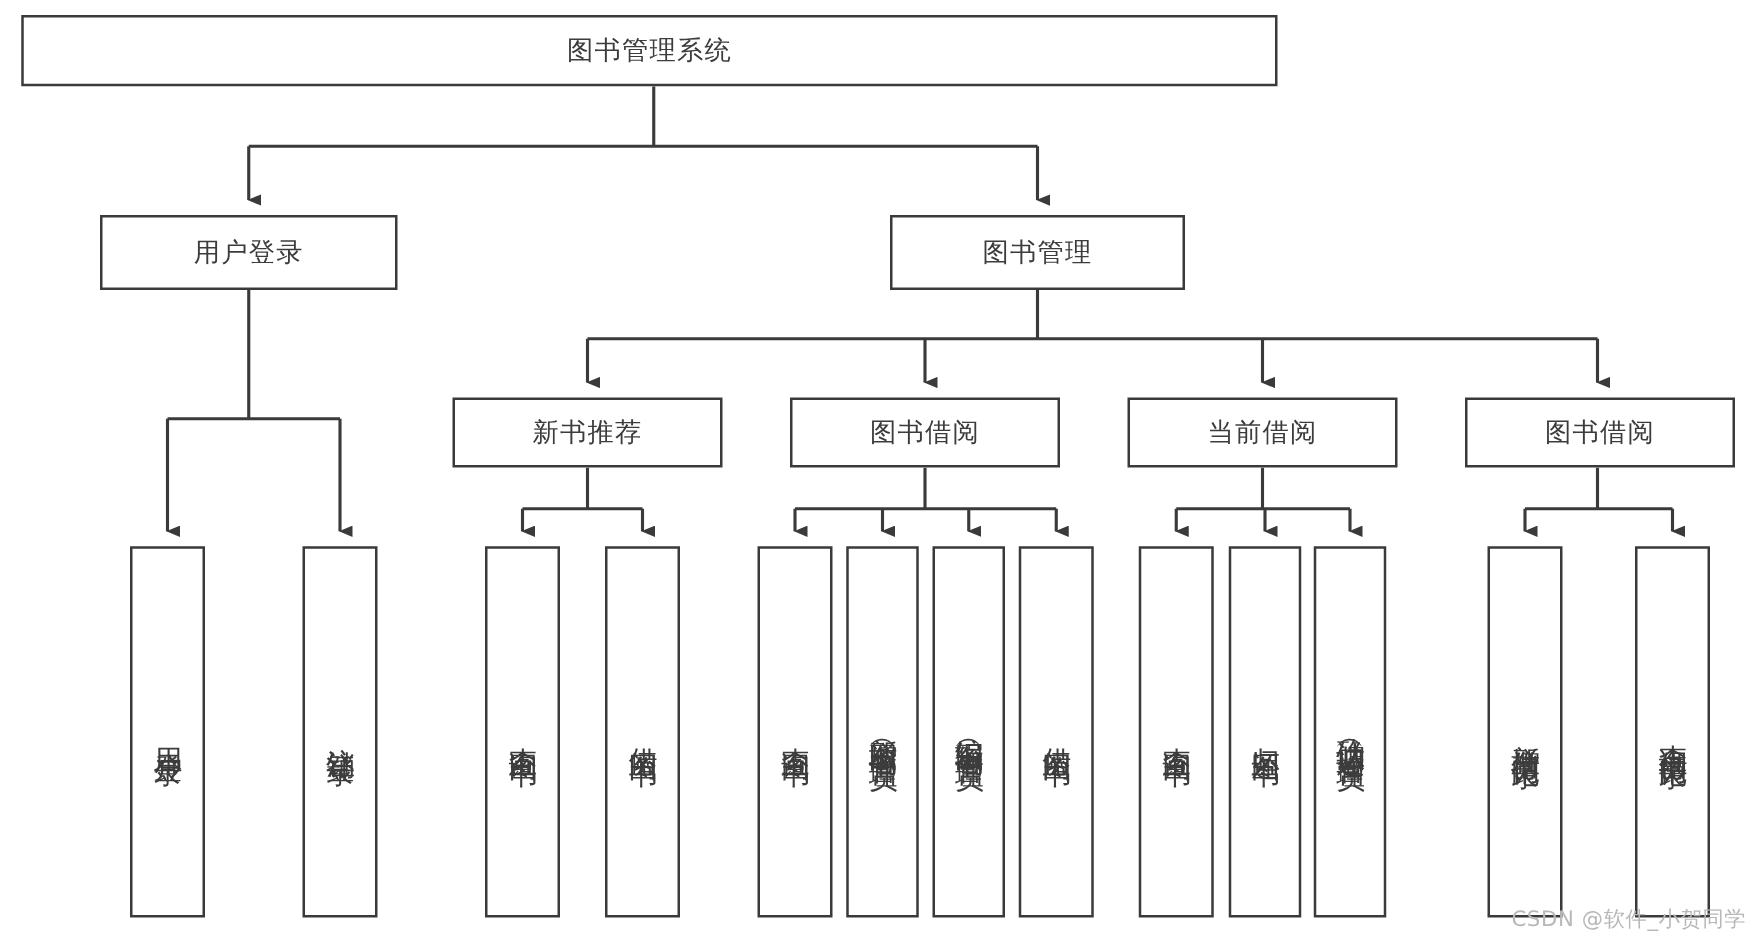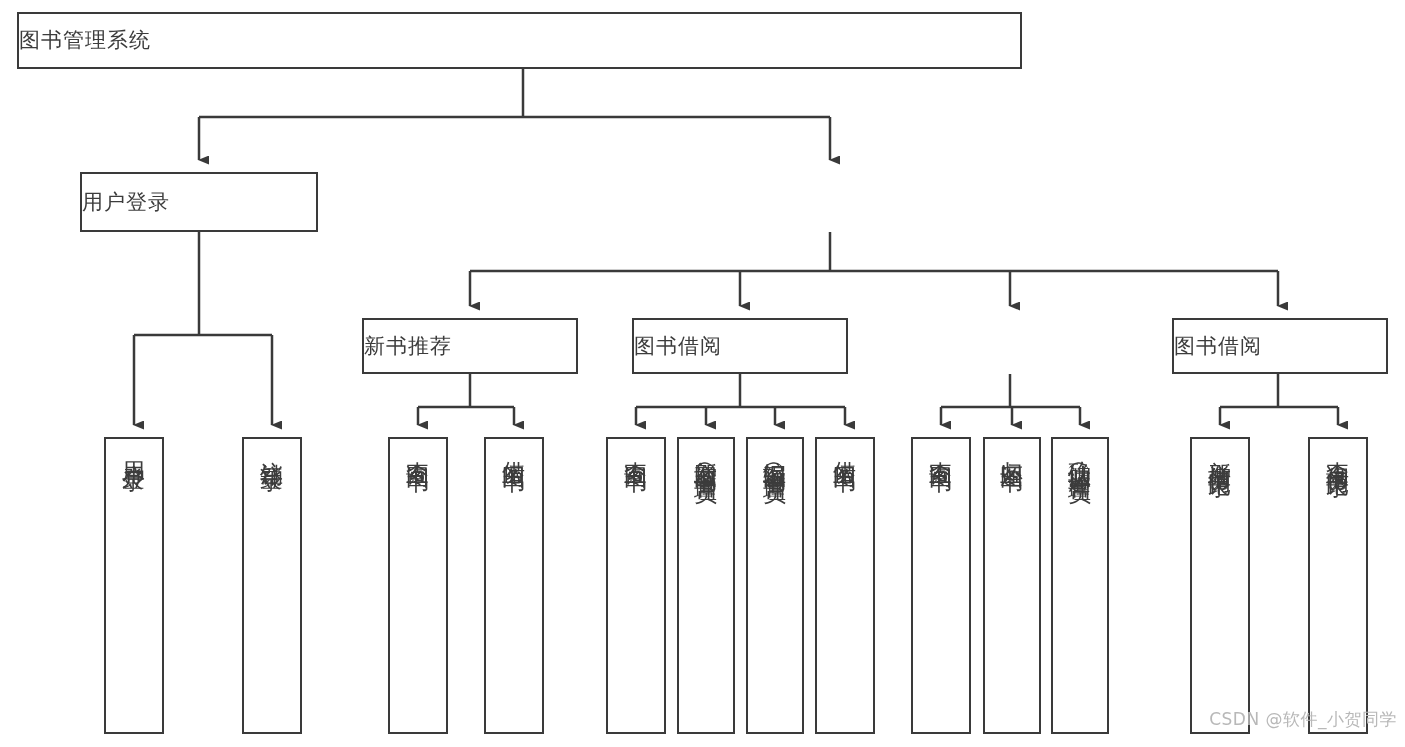--- a/index.html
+++ b/index.html
@@ -25,20 +25,21 @@
     height: 747px;
     pointer-events: none;
   }
   .node-box {
     position: absolute;
     box-sizing: border-box;
     border: 2.5px solid #3a3a3a;
     background: #ffffff;
     display: flex;
     align-items: center;
+    justify-content: center;
     color: #3c3c3c;
   }
   .node-box.horizontal {
     font-size: 21px;
     letter-spacing: 1px;
   }
   .node-box.vertical {
     writing-mode: vertical-rl;
     text-orientation: upright;
     font-size: 23px;
@@ -50,21 +51,21 @@
     white-space: nowrap;
     line-height: 1.05;
   }
   .node-box.vertical .node-label {
     writing-mode: vertical-rl;
     text-orientation: upright;
   }
   #watermark {
     position: absolute;
     right: 8px;
-    bottom: 16px;
+    bottom: 0;
     font-size: 17px;
     color: #b8b8b8;
     letter-spacing: 0.5px;
     white-space: nowrap;
   }
 </style>
 </head>
 <body>
 
 <div id="diagram-root">
@@ -131,27 +132,33 @@
     </g>
   </svg>
 
   <div class="node-box horizontal" style="left: 17px; top: 12px; width: 1005px; height: 57px;">
     <span class="node-label">图书管理系统</span>
   </div>
 
   <div class="node-box horizontal" style="left: 80px; top: 172px; width: 238px; height: 60px;">
     <span class="node-label">用户登录</span>
   </div>
+  <div class="node-box horizontal" style="left: 712px; top: 172px; width: 236px; height: 60px;">
+    <span class="node-label">图书管理</span>
+  </div>
 
   <div class="node-box horizontal" style="left: 632px; top: 318px; width: 216px; height: 56px;">
     <span class="node-label">图书借阅</span>
   </div>
   <div class="node-box horizontal" style="left: 362px; top: 318px; width: 216px; height: 56px;">
     <span class="node-label">新书推荐</span>
   </div>
+  <div class="node-box horizontal" style="left: 902px; top: 318px; width: 216px; height: 56px;">
+    <span class="node-label">当前借阅</span>
+  </div>
   <div class="node-box horizontal" style="left: 1172px; top: 318px; width: 216px; height: 56px;">
     <span class="node-label">图书借阅</span>
   </div>
 
   <div class="node-box vertical" style="left: 104px; top: 437px; width: 60px; height: 297px;">
     <span class="node-label">用户登录</span>
   </div>
   <div class="node-box vertical" style="left: 242px; top: 437px; width: 60px; height: 297px;">
     <span class="node-label">注销登录</span>
   </div>

